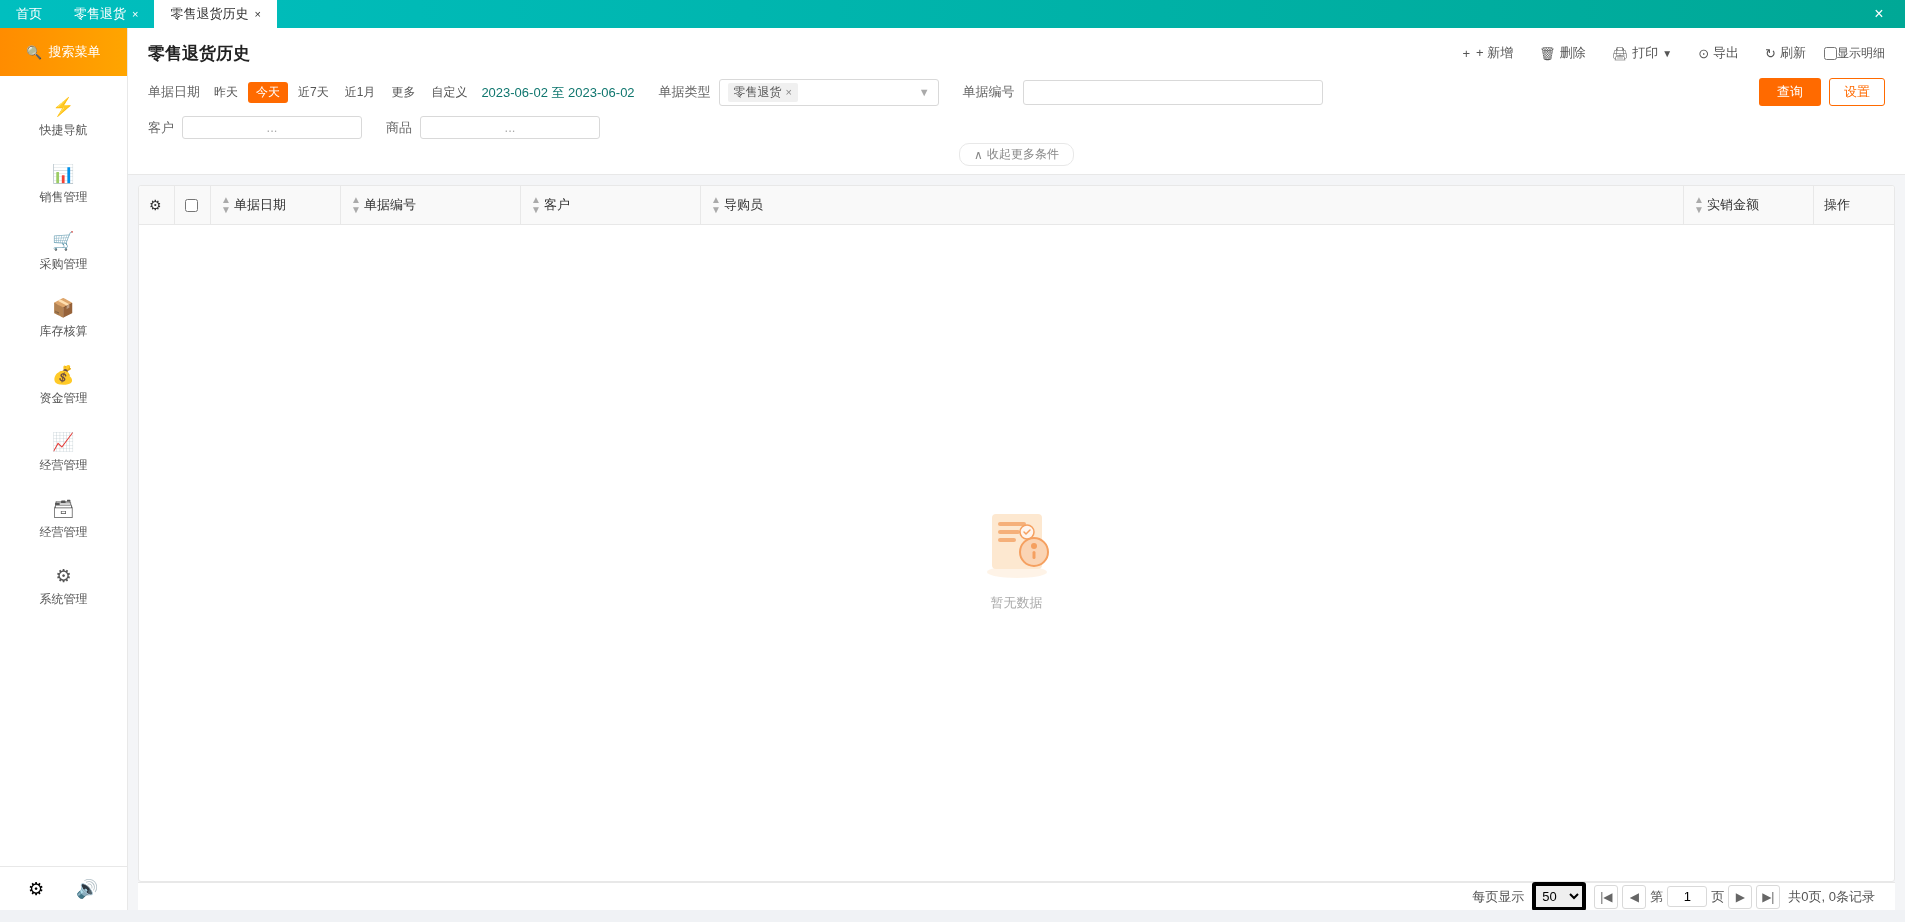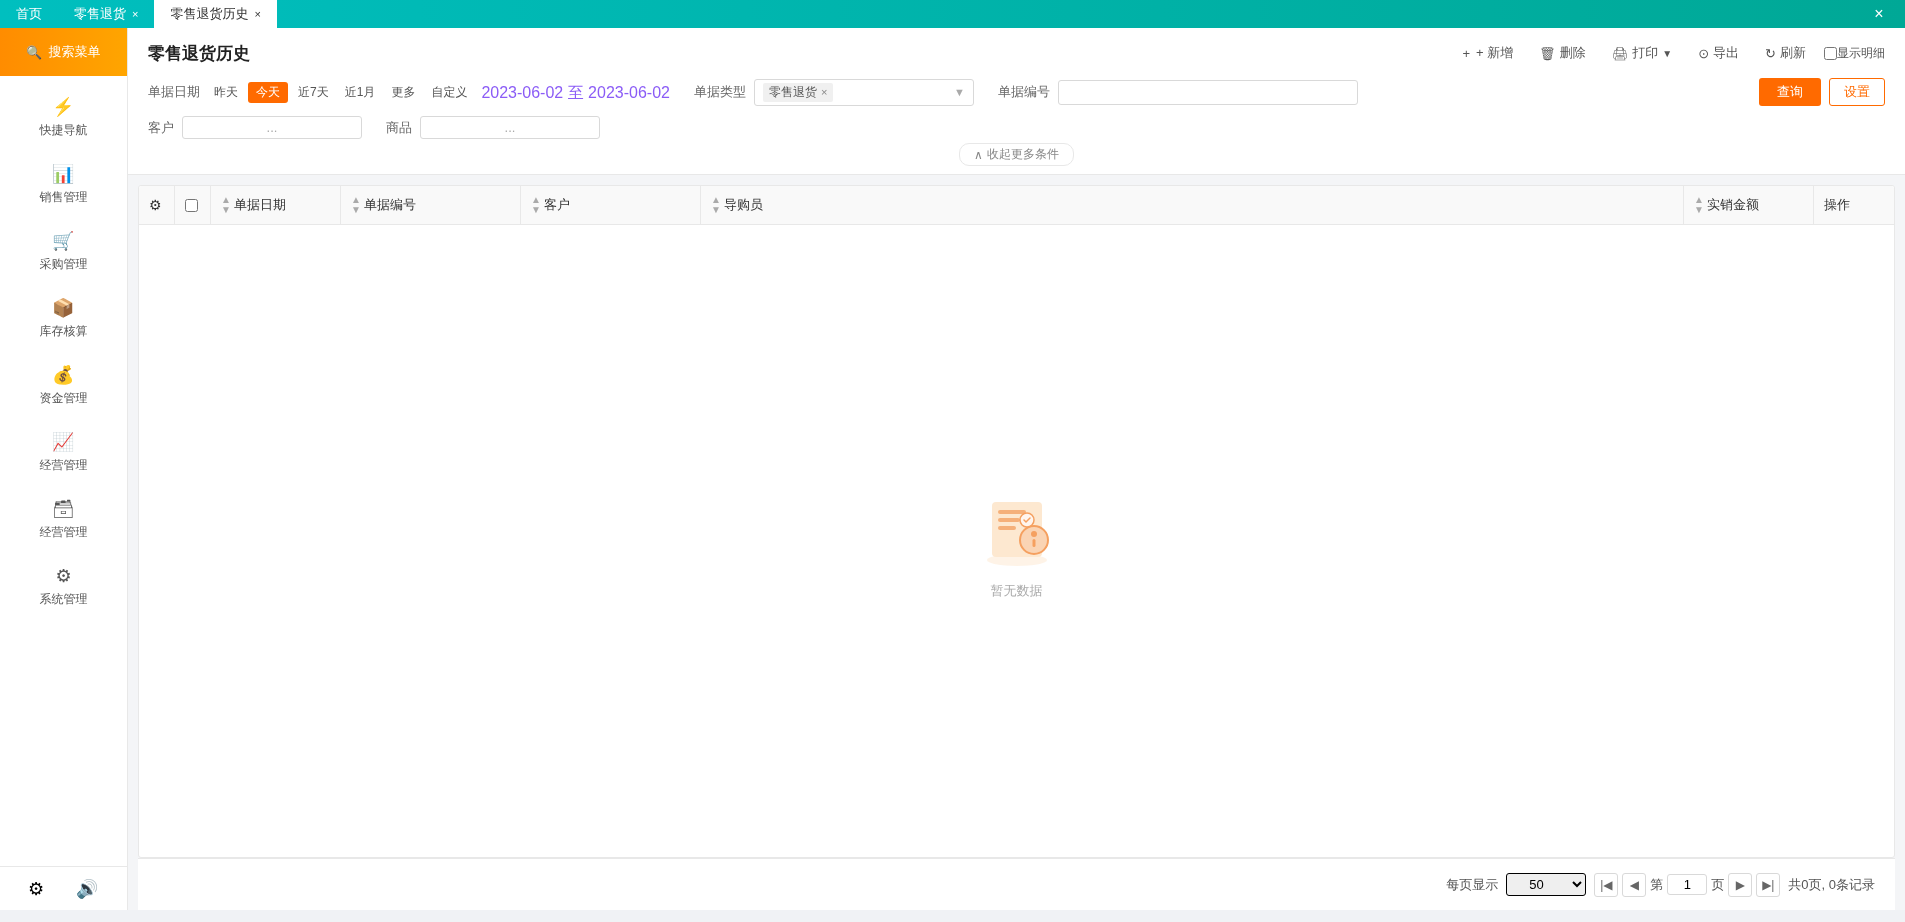--- a/index.html
+++ b/index.html
@@ -219,22 +219,22 @@
       cursor: pointer;
       color: #555;
     }
     .date-opt.active {
       background: #ff6a00;
       color: #fff;
       border-radius: 3px;
       padding: 2px 8px;
     }
     .date-range {
-      font-size: 16px;
-      color: #8b5cf6;
+      font-size: 13px;
+      color: #0f766e;
       margin-top: 2px;
     }
     .filter-select {
       display: flex;
       align-items: center;
       border: 1px solid #d9d9d9;
       border-radius: 3px;
       padding: 3px 8px;
       min-width: 160px;
       background: #fff;
@@ -339,36 +339,36 @@
       width: 90px;
       height: 90px;
     }
     .empty-text {
       font-size: 13px;
       color: #aaa;
     }
 
     
     .pagination-bar {
-      height: 52px;
+      height: 28px;
       background: #fff;
       border-top: 1px solid #e8e8e8;
       display: flex;
       align-items: center;
       justify-content: flex-end;
       padding: 0 20px;
       gap: 8px;
       font-size: 13px;
       color: #555;
       margin: 0 10px;
     }
     .page-select {
-      border: 1px solid #000000;
-      border-radius: 3px;
-      padding: 2px 18px;
+      border: 4px solid #000000;
+      border-radius: 3px;
+      padding: 2px 2px;
       font-size: 13px;
     }
     .page-nav {
       display: flex;
       align-items: center;
       gap: 4px;
     }
     .page-nav-btn {
       width: 24px;
       height: 24px;

